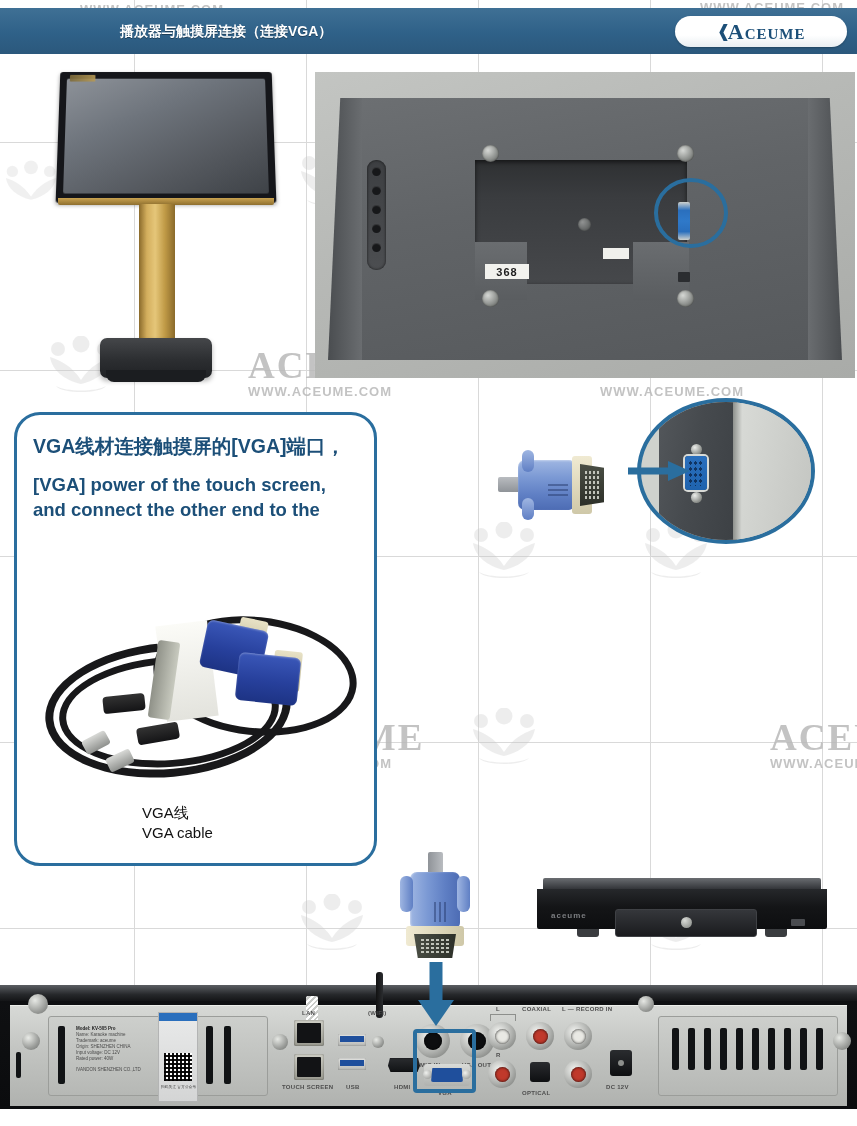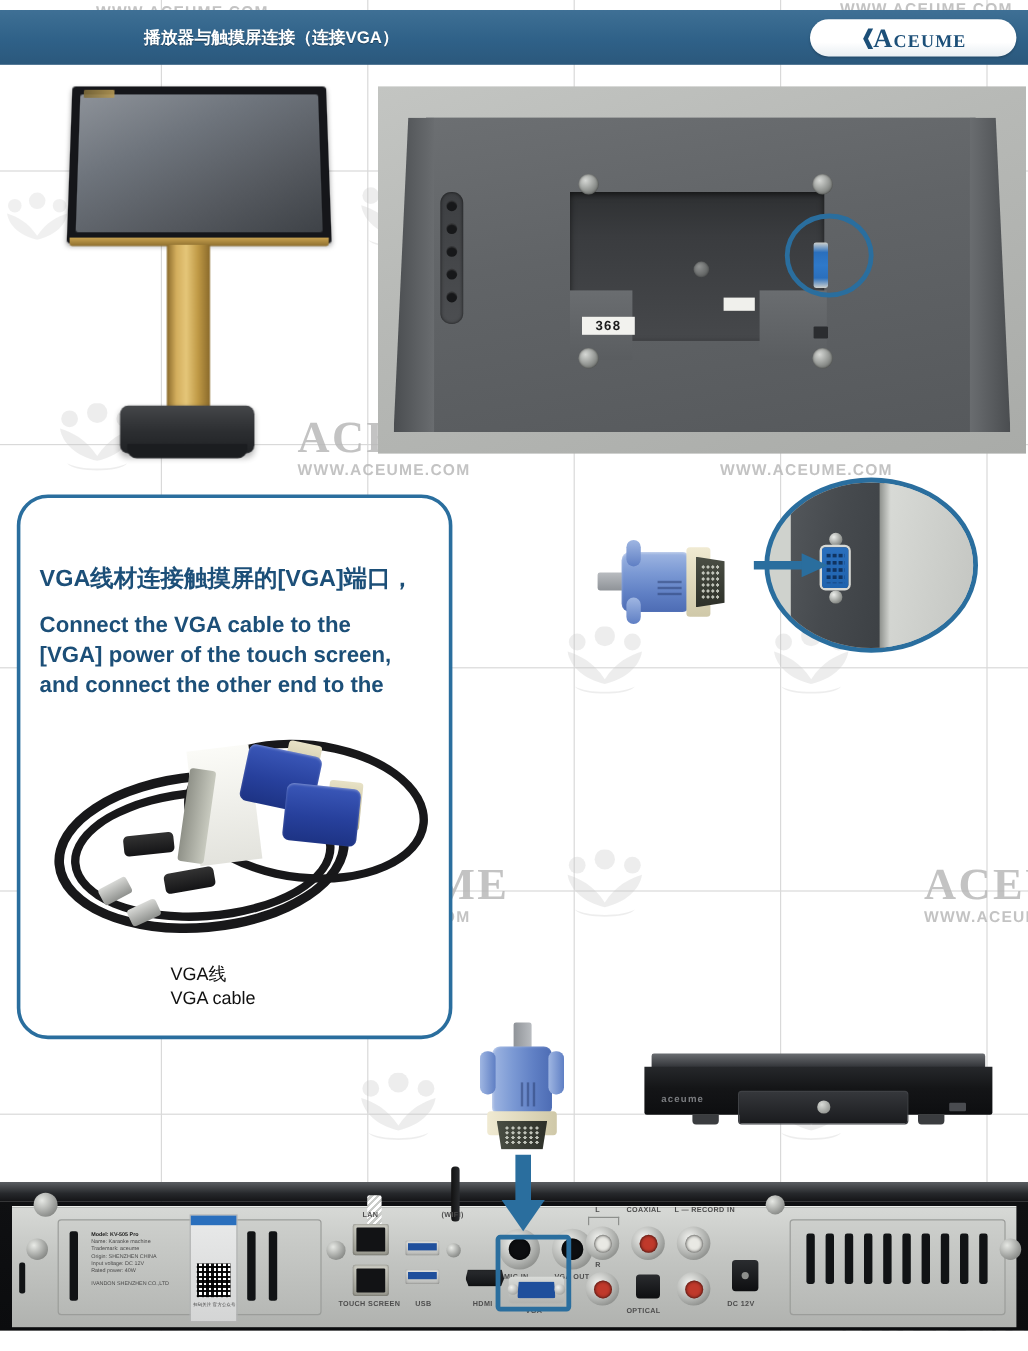--- a/index.html
+++ b/index.html
@@ -176,21 +176,21 @@
 
   
   .cableSvg{position:absolute;inset:0;z-index:14;pointer-events:none;}
 
   
   #instr{
     position:absolute;left:14px;top:412px;width:357px;height:448px;z-index:20;
     border:3px solid #2a6e9e;border-radius:26px;background:#fff;
   }
   #instr .cn{color:#1c4f78;font-size:19.5px;font-weight:bold;line-height:27px;
-    padding:18px 16px 0 16px;font-family:"Liberation Sans","DejaVu Sans",sans-serif;margin-top:36px;}
+    padding:18px 16px 0 16px;font-family:"Liberation Sans","DejaVu Sans",sans-serif;}
   #instr .en{color:#1c4f78;font-size:18.5px;font-weight:bold;line-height:25px;
     padding:12px 16px 0 16px;font-family:"Liberation Sans",sans-serif;}
   #instr .caption{position:absolute;left:125px;top:388px;color:#111;font-size:15px;
     line-height:20px;font-family:"Liberation Sans",sans-serif;}
 
   
   .cablephoto{position:absolute;left:24px;top:198px;width:310px;height:175px;}
   .cablephoto .loop{position:absolute;border:8px solid #18181a;border-radius:50%;
     background:transparent;}
   .cablephoto .lug{position:absolute;width:26px;height:15px;border-radius:3px;
@@ -584,21 +584,20 @@
     <div class="shell"></div>
     <div class="dsub"></div>
     <div class="dpins"></div>
   </div>
 
   <div id="instr">
     <div class="cn">
       <div>VGA线材连接触摸屏的[VGA]端口，</div>
     </div>
     <div class="en">
-      <div>Connect the VGA cable to the</div>
       <div>[VGA] power of the touch screen,</div>
       <div>and connect the other end to the</div>
     </div>
 
     <div class="cablephoto">
       <div class="loop" style="left:4px;top:30px;width:230px;height:118px;transform:rotate(-5deg);"></div>
       <div class="loop" style="left:18px;top:44px;width:206px;height:96px;transform:rotate(-4deg);border-width:7px;"></div>
       <div class="loop" style="left:112px;top:4px;width:190px;height:104px;transform:rotate(6deg);border-width:7px;"></div>
       <div class="ferrite" style="left:62px;top:82px;transform:rotate(-6deg);"></div>
       <div class="ferrite" style="left:96px;top:112px;transform:rotate(-10deg);"></div>

